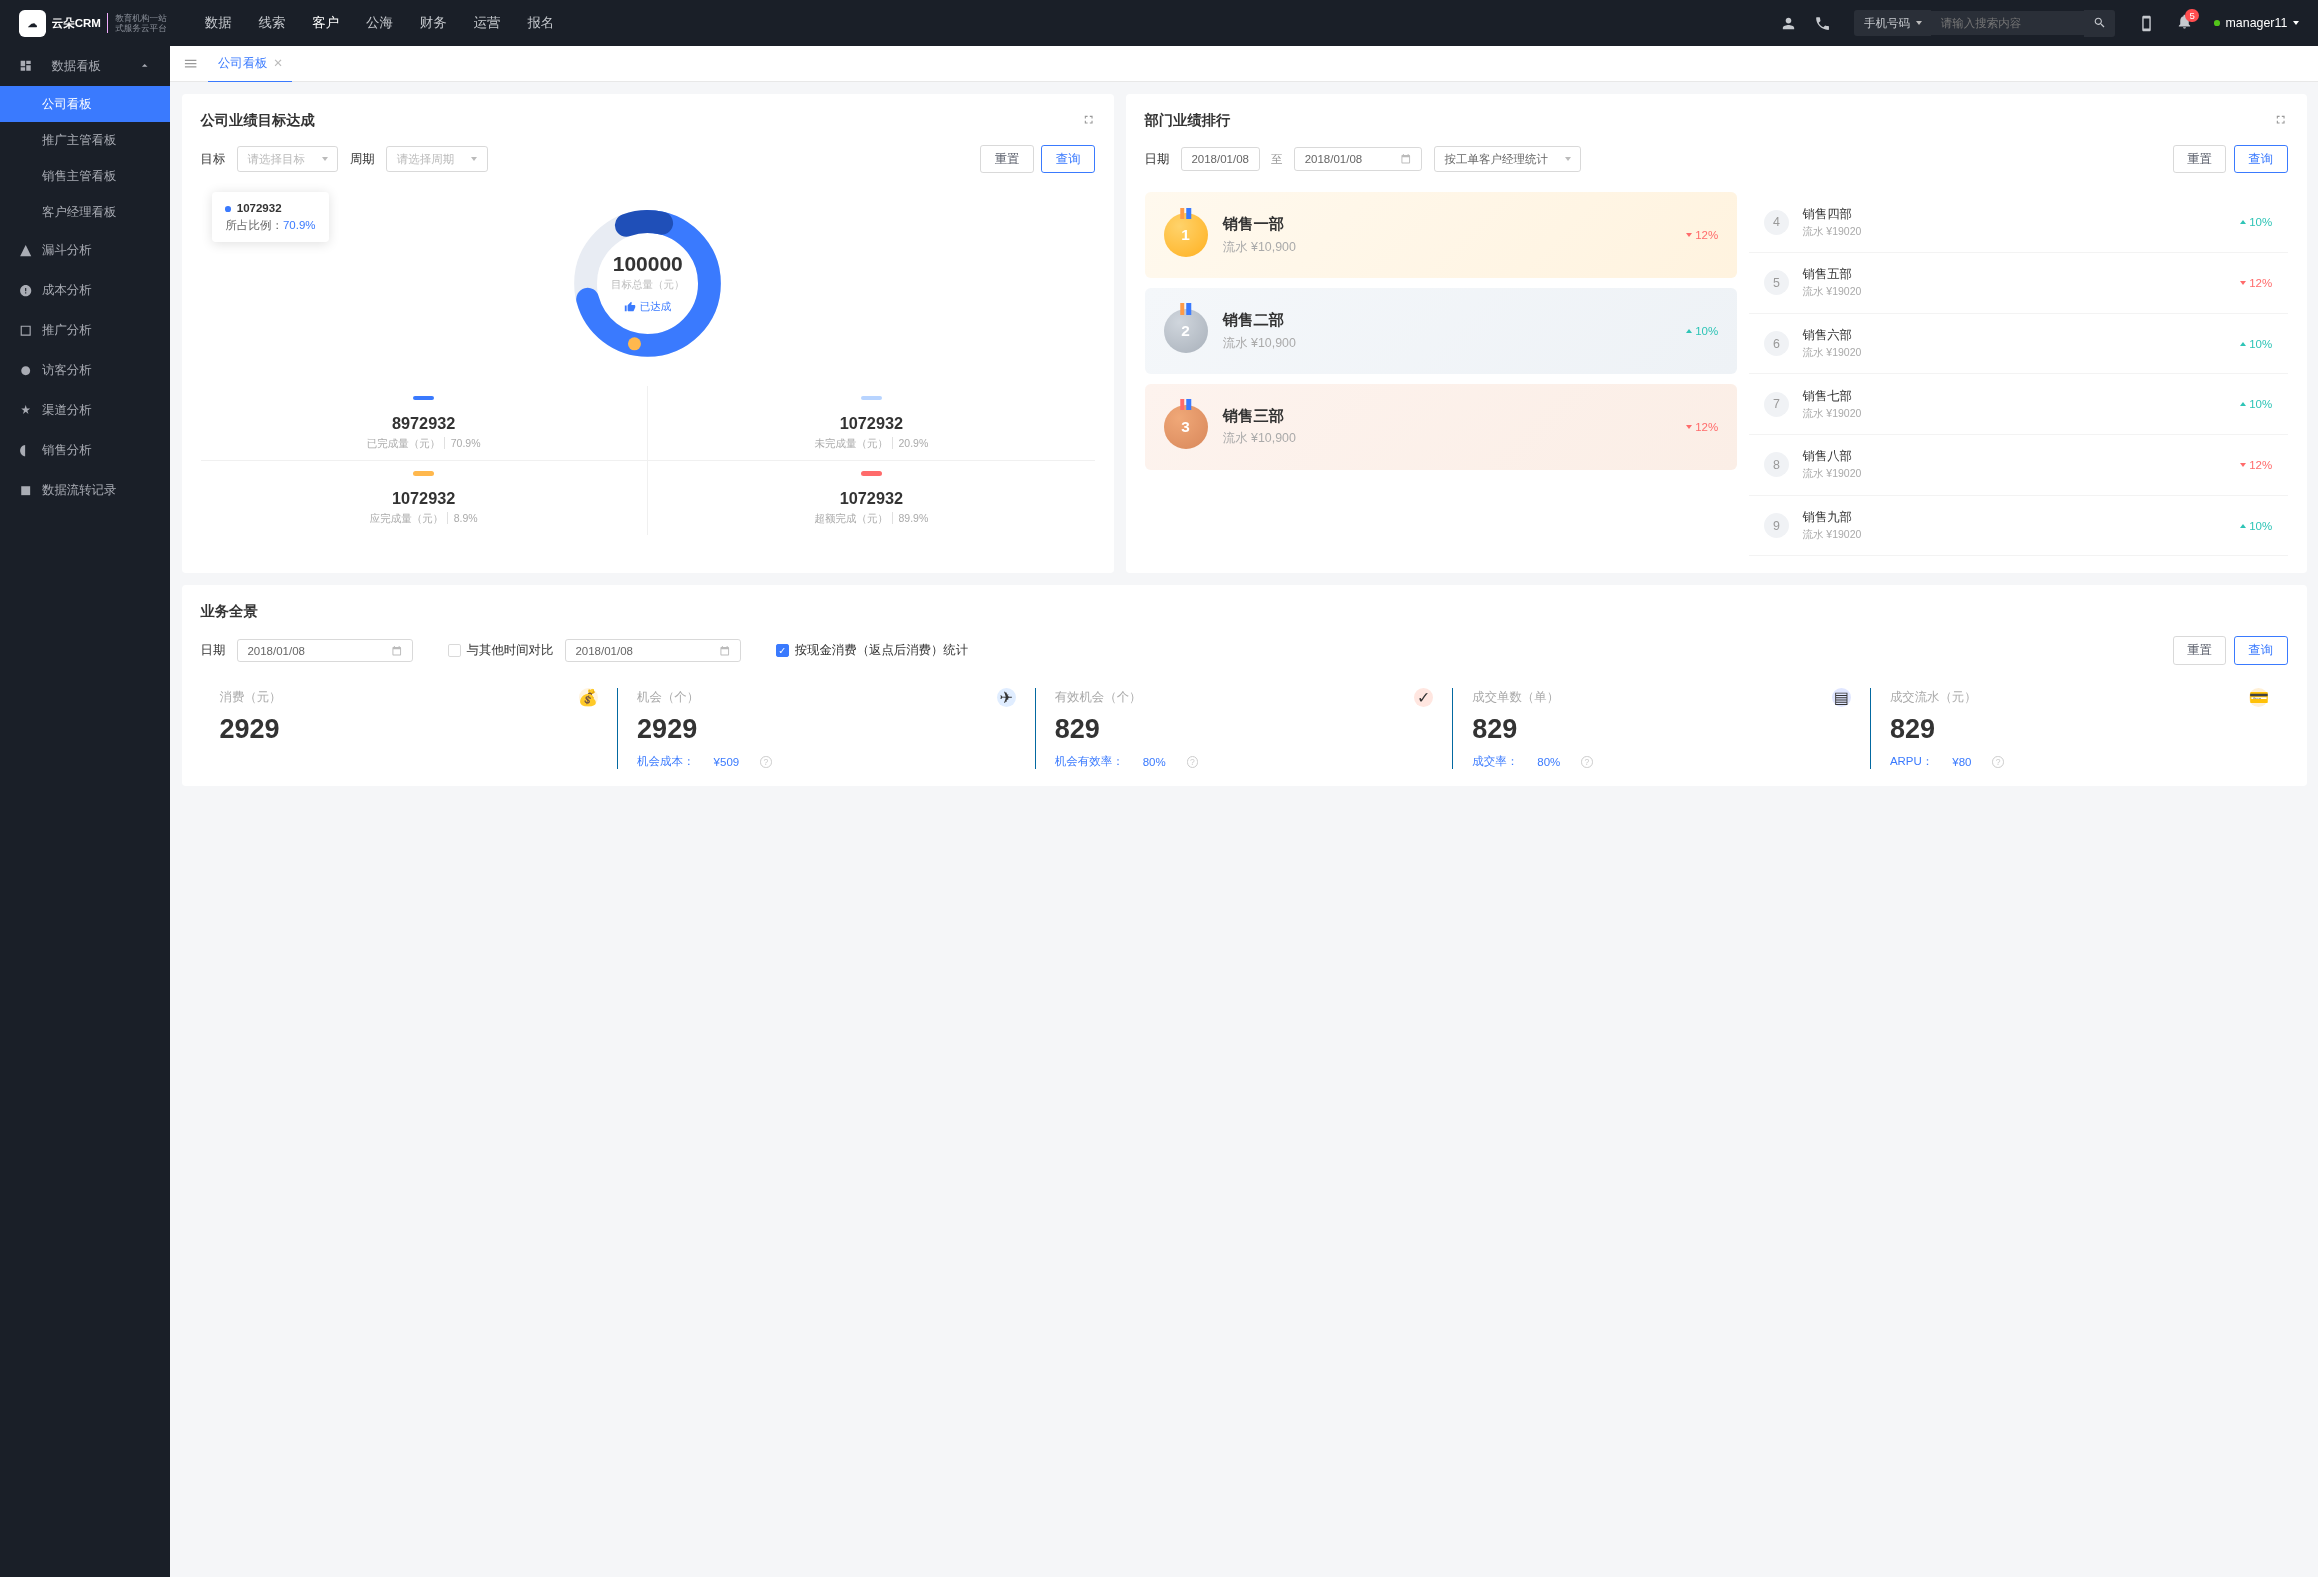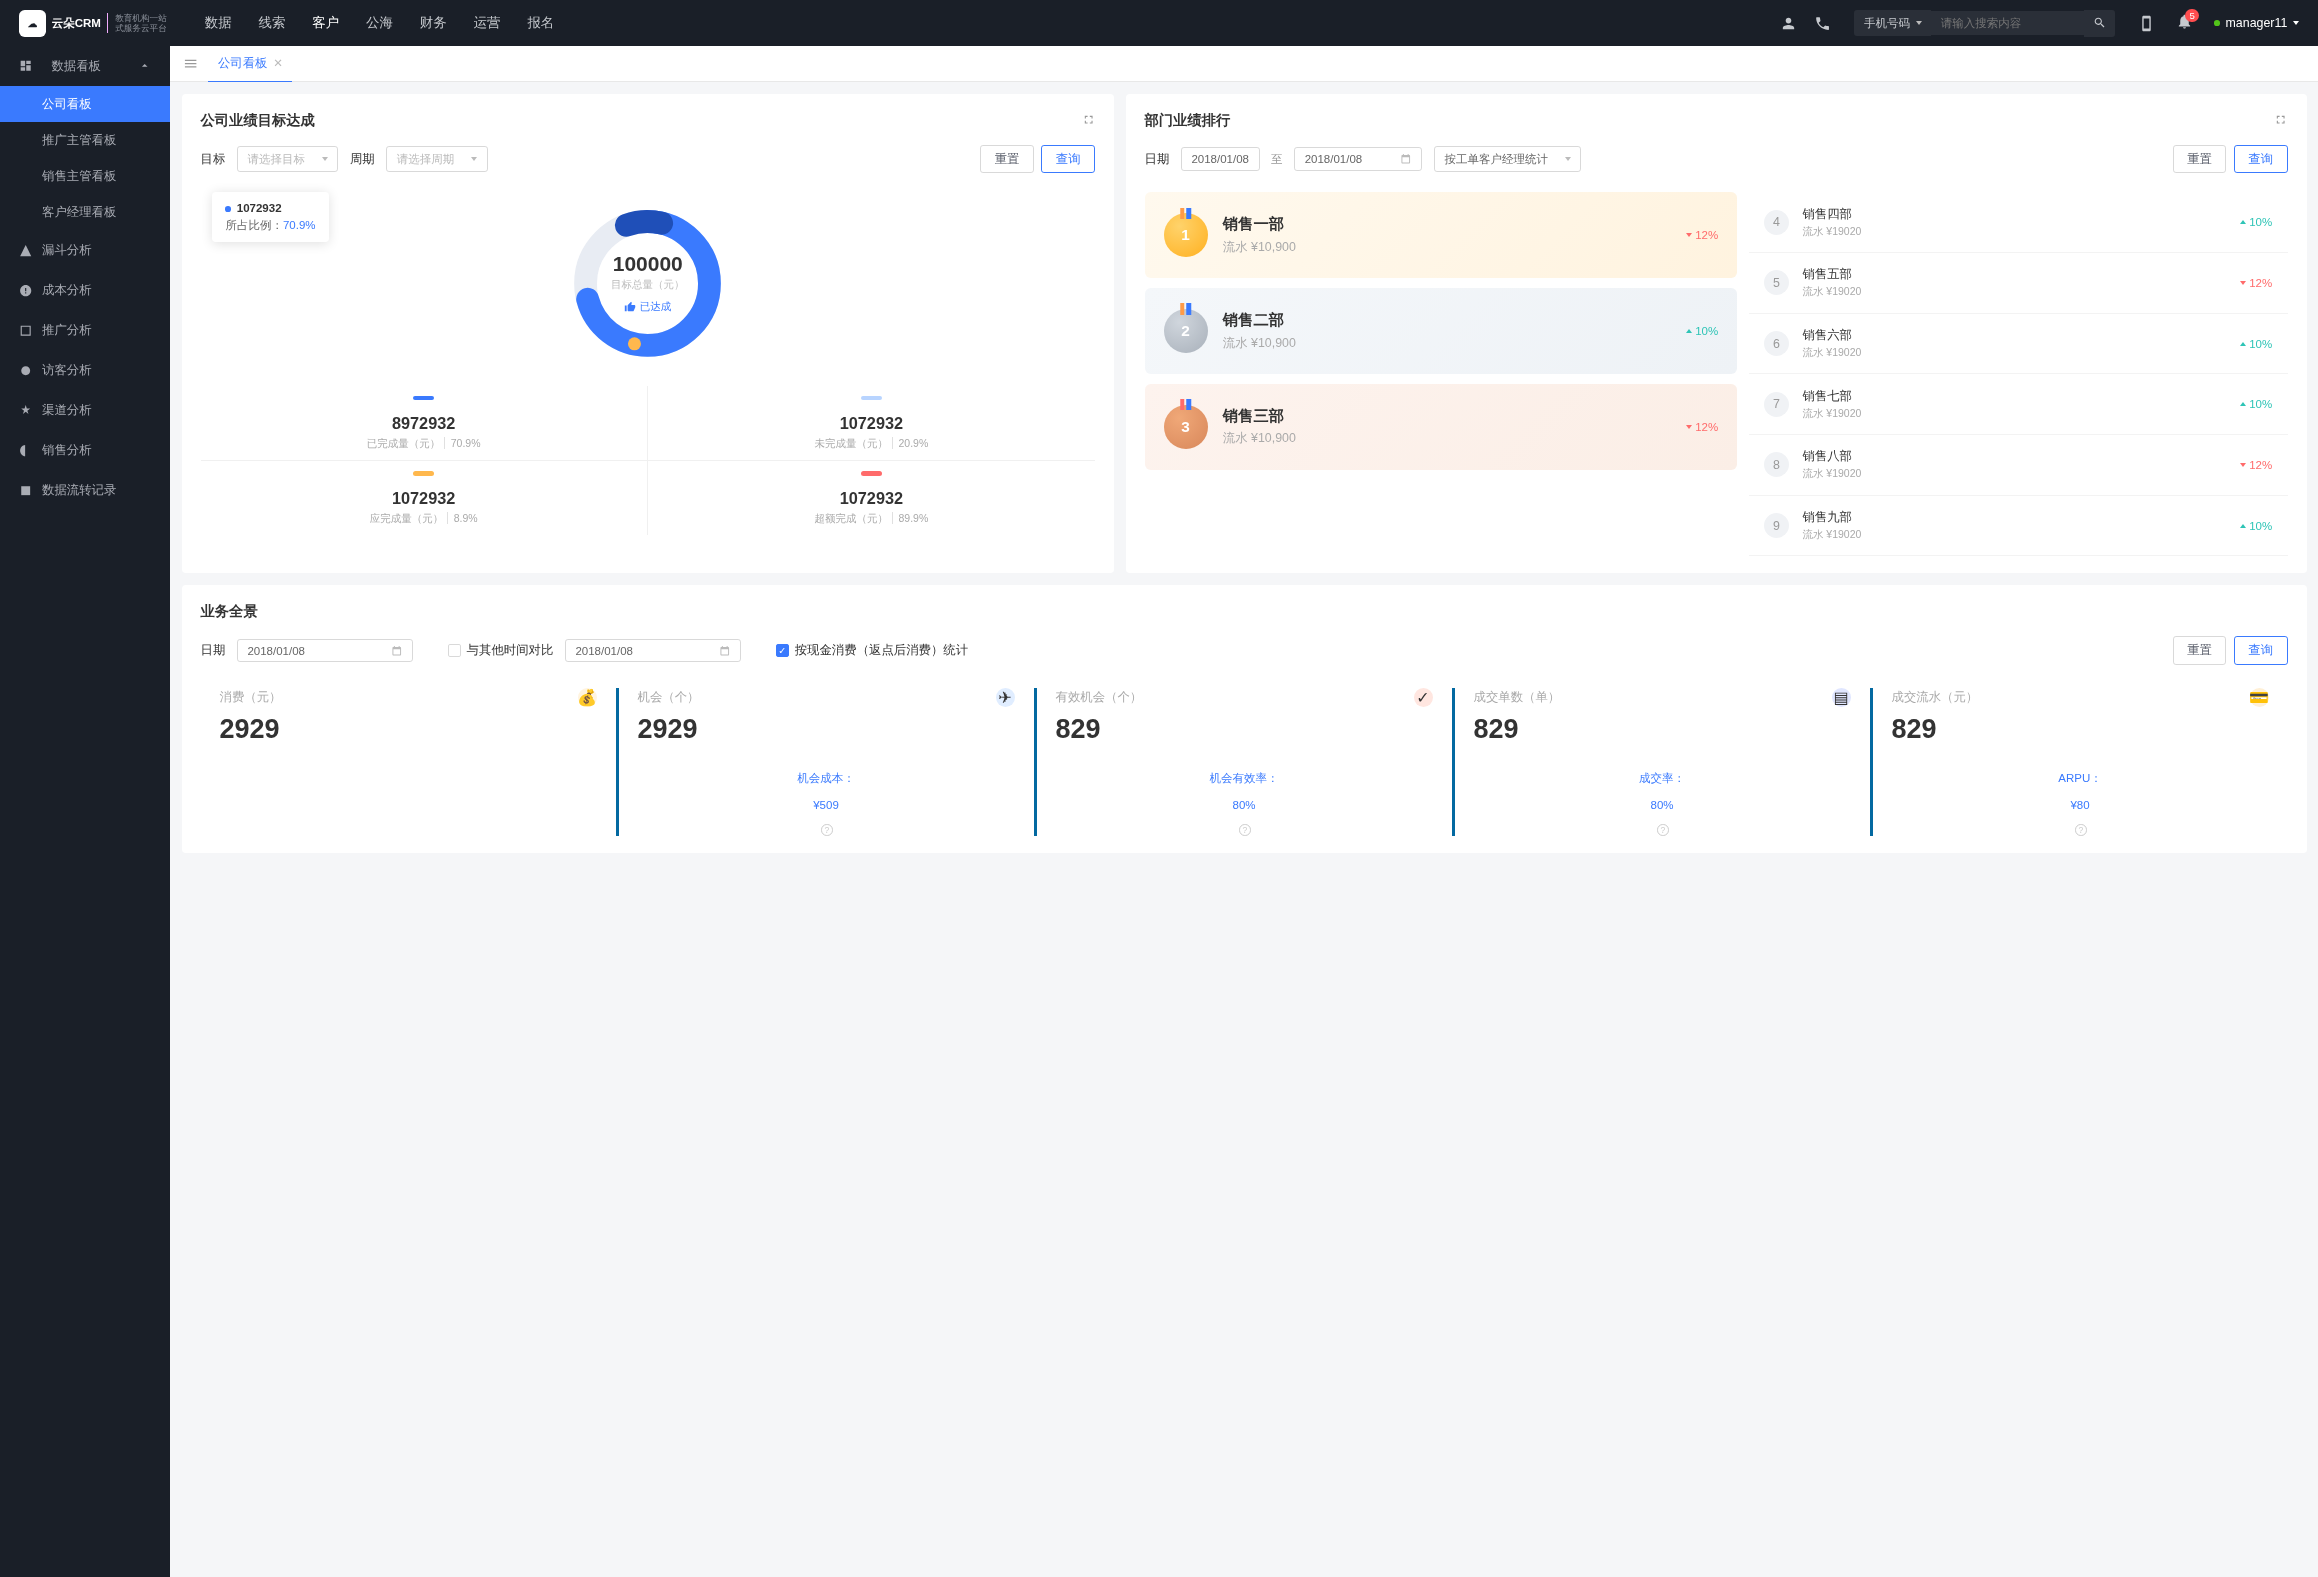--- a/index.html
+++ b/index.html
@@ -113,27 +113,27 @@
 .rank-row-name { font-size: 12.4px; font-weight: 500; color: #333; }
 .rank-row-amount { font-size: 10.5px; color: #aaa; margin-top: 1.9px; }
 
 
 .checkbox { width: 13.4px; height: 13.4px; border: 1px solid #d9d9d9; border-radius: 1.9px; display: inline-flex; align-items: center; justify-content: center; }
 .checkbox.checked { background: #3a7afe; border-color: #3a7afe; }
 .checkbox.checked::after { content: "✓"; color: #fff; font-size: 9.6px; }
 .check-label { font-size: 12.4px; color: #333; display: flex; align-items: center; gap: 5.7px; cursor: pointer;}
 
 .stats { display: flex; margin-top: 23px; }
-.stat { flex: 1; border-right: 3px solid #0369a1; padding: 0 19px; }
+.stat { flex: 1; border-right: 1px solid #0369a1; padding: 0 19px; }
 .stat:last-child { border-right: none; }
 .stat-header { display: flex; align-items: center; justify-content: space-between; }
 .stat-title { font-size: 12.4px; color: #aaa; }
 .stat-icon { width: 19px; height: 19px; border-radius: 50%; display: flex; align-items: center; justify-content: center; }
 .stat-val { font-size: 27px; font-weight: 700; color: #333; margin-top: 7.6px; }
-.stat-sub { font-size: 11.5px; color: #3a7afe; margin-top: 26px; display: flex; align-items: center; gap: 13px; flex-direction: column;}
+.stat-sub { font-size: 11.5px; color: #3a7afe; margin-top: 9px; display: flex; align-items: center; gap: 19px;}
 .stat-sub .q { width: 11.5px; height: 11.5px; border: 1px solid #ccc; border-radius: 50%; color: #ccc; font-size: 8.6px; display: inline-flex; align-items: center; justify-content: center; margin-left: 1.9px;}
 
 .cal-icon { width: 11.5px; height: 11.5px; fill: #bbb; }
 </style>
 </head>
 <body>
 
 <div class="header">
   <div class="logo">
     <div class="logo-icon">☁</div>

